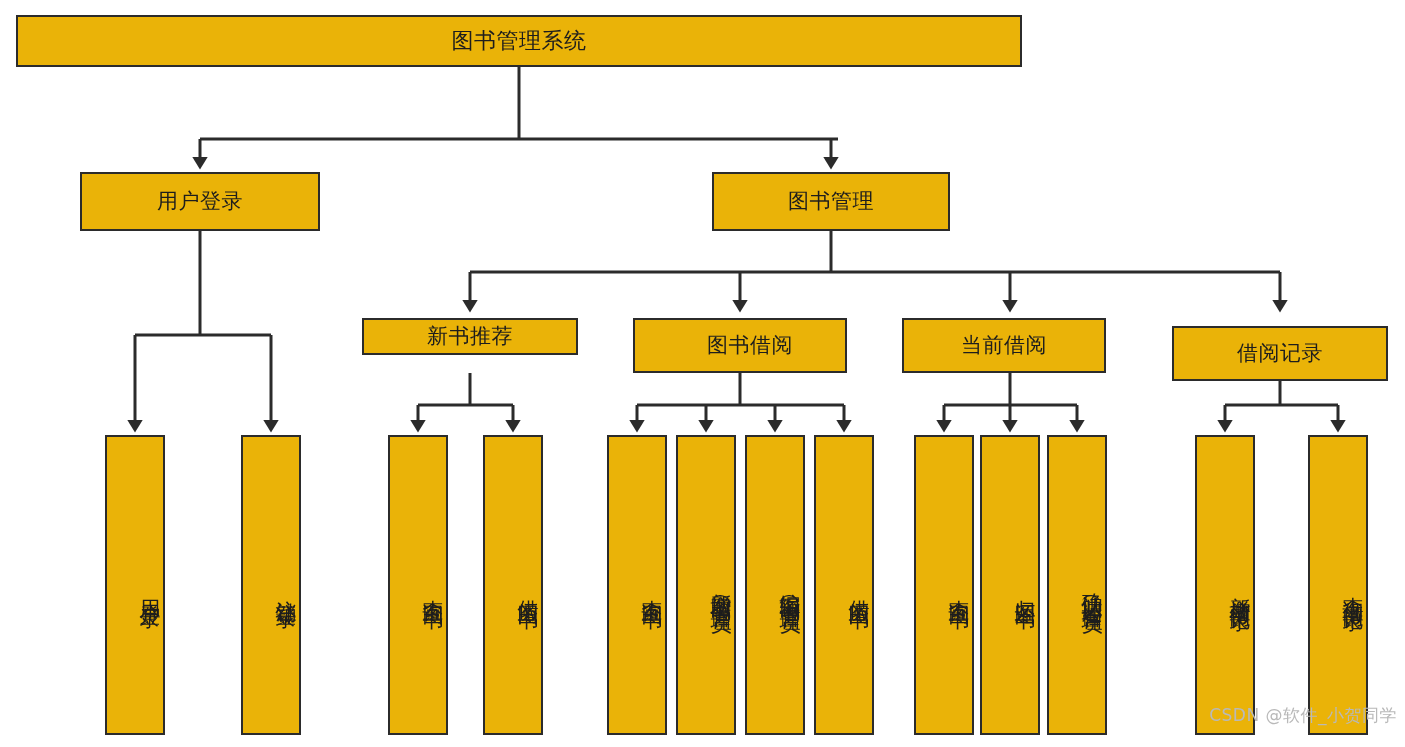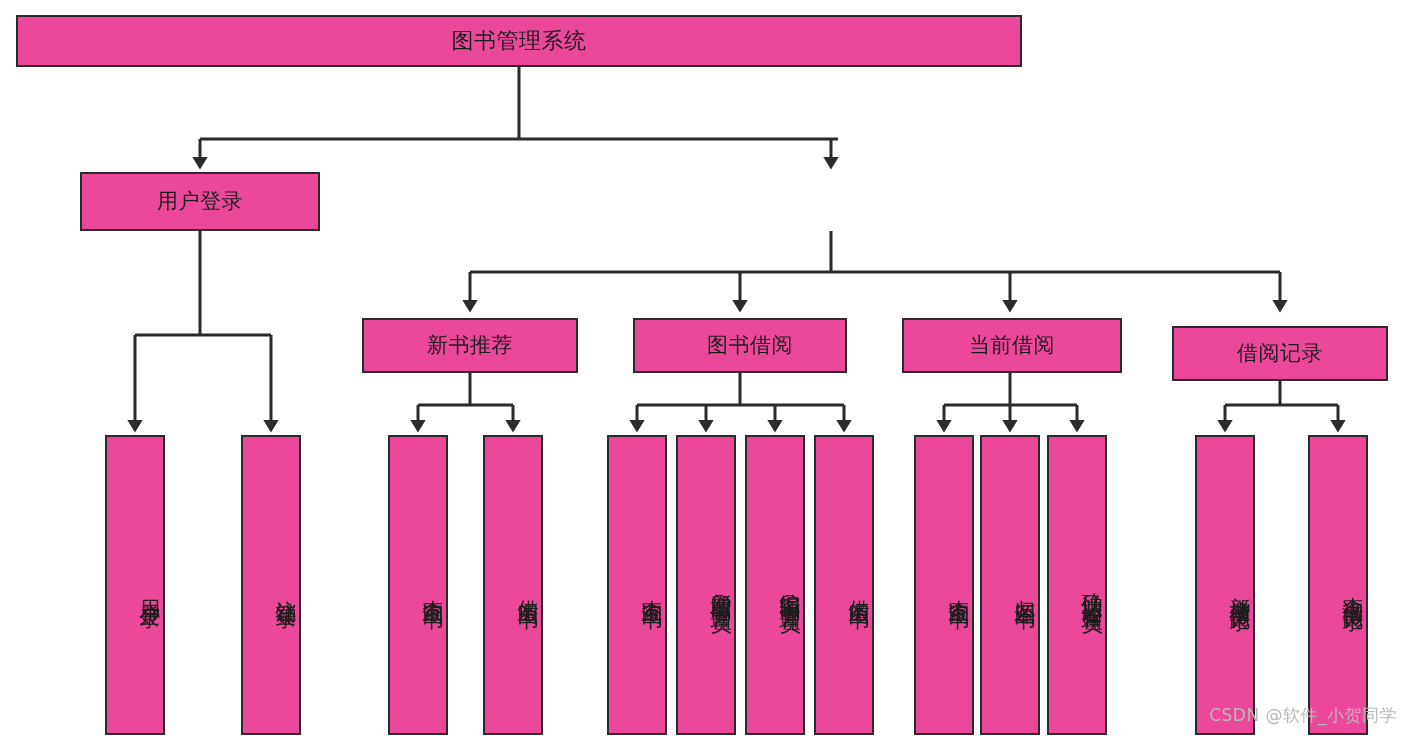--- a/index.html
+++ b/index.html
@@ -24,21 +24,21 @@
     left: 0;
     top: 0;
     width: 1405px;
     height: 747px;
     pointer-events: none;
   }
   .node {
     position: absolute;
     box-sizing: border-box;
     border: 2px solid #2b2b2b;
-    background: #ec4899;
+    background: #eab308;
     display: flex;
     align-items: center;
     justify-content: center;
     color: #1d1d1d;
     line-height: 1.28;
     text-align: right;
   }
   .node.h {
     font-size: 21px;
     letter-spacing: 0.5px;
@@ -121,24 +121,25 @@
       <path d="M1280,373 L1280,405"></path>
       <path d="M1225,405 L1338,405"></path>
       <path d="M1225,405 L1225,421" marker-end="url(#arrow)"></path>
       <path d="M1338,405 L1338,421" marker-end="url(#arrow)"></path>
     </g>
   </svg>
 
   <div class="node h title" style="left:16px; top:15px; width:1006px; height:52px;">图书管理系统</div>
 
   <div class="node h" style="left:80px; top:172px; width:240px; height:59px;">用户登录</div>
+  <div class="node h" style="left:712px; top:172px; width:238px; height:59px;">图书管理</div>
 
-  <div class="node h" style="left:362px; top:318px; width:216px; height:55px;">新书推荐</div>
+  <div class="node h" style="left:362px; top:318px; width:216px; height:37px;">新书推荐</div>
   <div class="node h" style="left:633px; top:318px; width:214px; height:55px;padding-left:20px;">图书借阅</div>
-  <div class="node h" style="left:902px; top:318px; width:220px; height:55px;">当前借阅</div>
+  <div class="node h" style="left:902px; top:318px; width:204px; height:55px;">当前借阅</div>
   <div class="node h" style="left:1172px; top:318px; width:216px; height:55px;margin-top:8px;">借阅记录</div>
 
   <div class="node v" style="left:105px; top:435px; width:60px; height:300px;">
     <span class="vtext">用户登录</span>
   </div>
   <div class="node v" style="left:241px; top:435px; width:60px; height:300px;">
     <span class="vtext">注销登录</span>
   </div>
 
   <div class="node v" style="left:388px; top:435px; width:60px; height:300px;">

